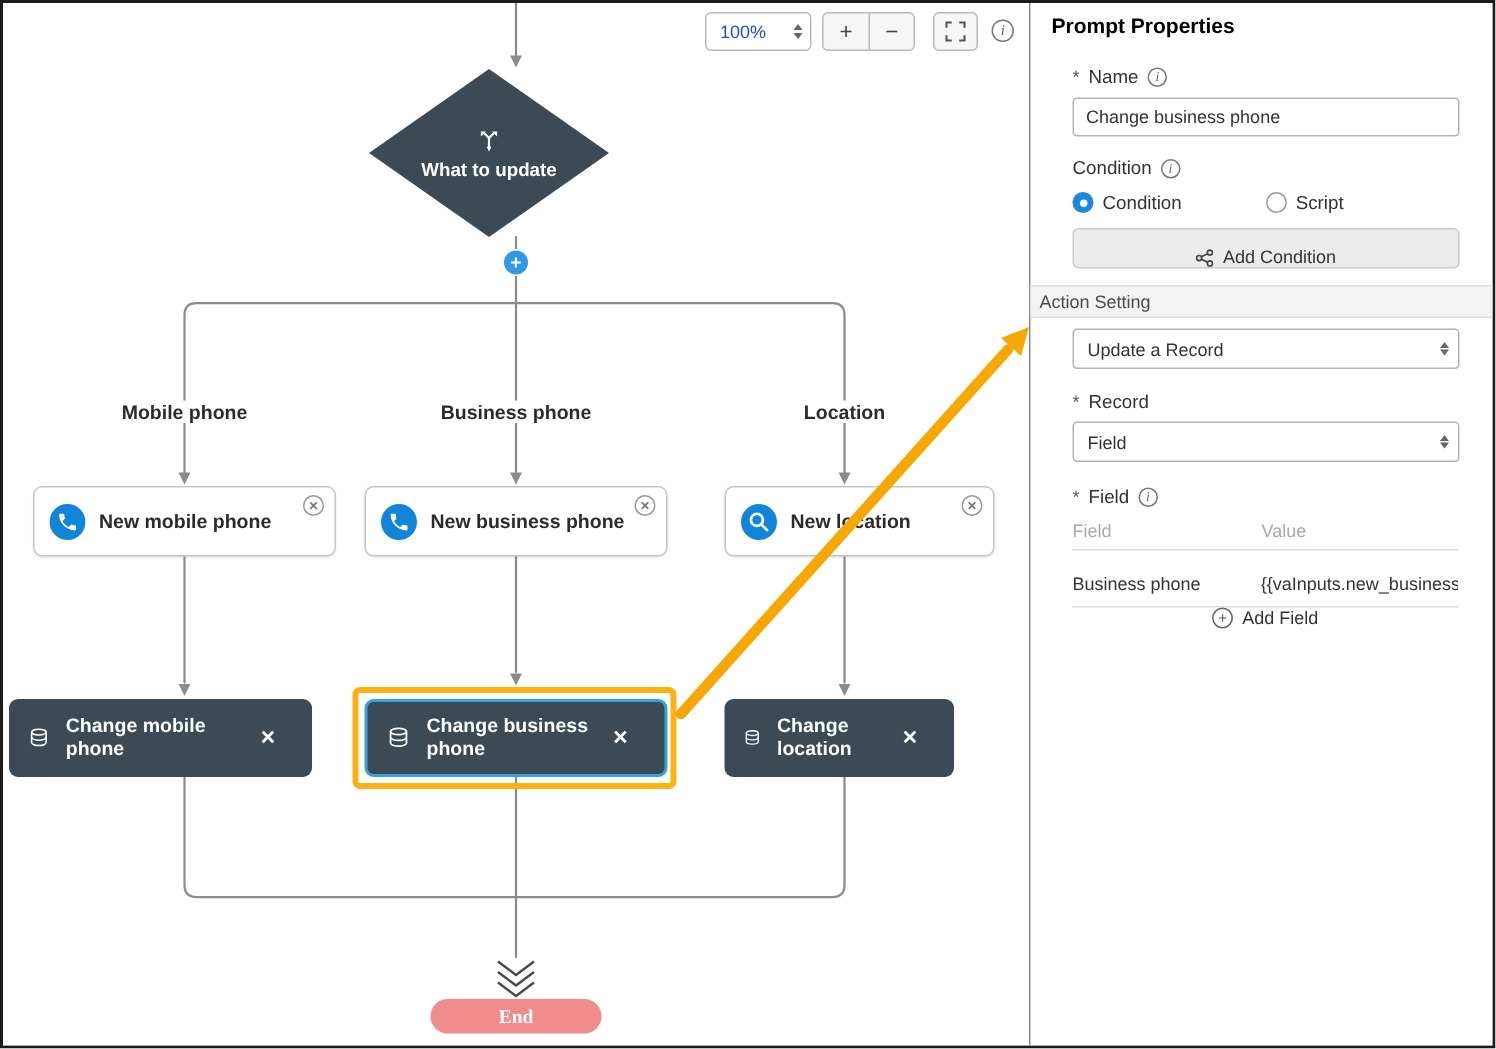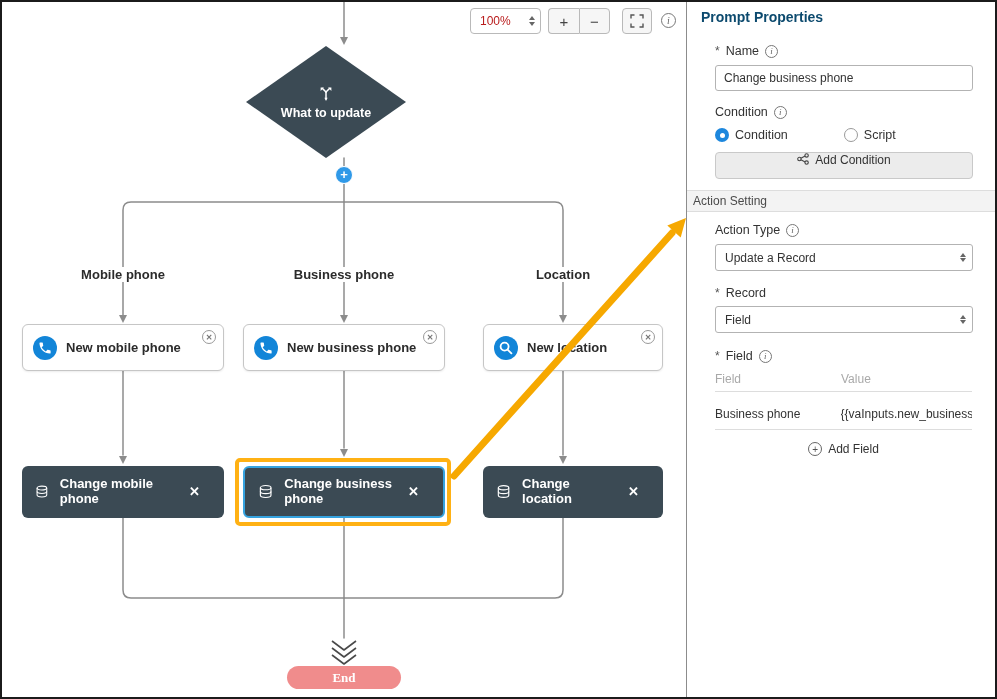--- a/index.html
+++ b/index.html
@@ -40,21 +40,21 @@
     border-radius:5px; z-index:3; pointer-events:none; }
 
   .endpill { position:absolute; left:285px; top:664px; width:114px; height:23px; background:#f08c8c;
     border-radius:12px; color:#fff; font-weight:700; font-size:13px; display:flex; align-items:center;
     justify-content:center; z-index:2;font-family:Liberation Serif, serif; }
 
   
   .toolbar { position:absolute; top:6px; left:0; width:684px; height:28px; z-index:5; }
   .zoomsel { position:absolute; left:468px; top:0; width:71px; height:26px; border:1px solid #b9b9b9;
     border-radius:4px; background:#fff; display:flex; align-items:center; justify-content:space-between;
-    padding:0 5px 0 9px; font-size:12px; color:#b91c1c; cursor:pointer; }
+    padding:0 5px 0 9px; font-size:12px; color:#1d4ed8; cursor:pointer; }
   .spin { display:flex; flex-direction:column; align-items:center; }
   .spin i { display:block; width:0; height:0; border:3.5px solid transparent; }
   .spin i.up { border-bottom:4.5px solid #666; margin-bottom:1.5px; }
   .spin i.down { border-top:4.5px solid #666; }
   .btngroup { position:absolute; left:546px; top:0; display:flex; }
   .btngroup .tbtn { width:31px; height:26px; background:#f6f6f6; border:1px solid #b9b9b9; color:#444;
     font-size:15px; display:flex; align-items:center; justify-content:center; cursor:pointer; }
   .btngroup .tbtn:first-child { border-radius:4px 0 0 4px; border-right:none; }
   .btngroup .tbtn:last-child { border-radius:0 4px 4px 0; }
   .fitbtn { position:absolute; left:620px; top:0; width:30px; height:26px; background:#f6f6f6;
@@ -62,49 +62,49 @@
   .infoicon { width:15px; height:15px; border:1px solid #777; border-radius:50%; color:#666;
     font-size:10px; font-family:"Liberation Serif", serif; font-style:italic; display:inline-flex;
     align-items:center; justify-content:center; }
   .infoicon::before { content:"i"; }
   .toolbar .infoicon { position:absolute; left:659px; top:5px; }
 
   
   .panel { position:absolute; left:684px; top:0; width:309px; height:695px; background:#fff;
     border-left:1px solid #8c8c8c; }
   .ptitle { height:30px; display:flex; align-items:center; padding-left:14px; font-size:14px;
-    font-weight:700; color:#0c4a6e; }
+    font-weight:700; color:#000000; }
   .secbar { height:22px; background:#f3f3f3; border-top:1px solid #ddd; border-bottom:1px solid #ddd;
     display:flex; align-items:center; padding-left:6px; font-size:12px; color:#4a4a4a; }
   .content { padding:0 23px 11px 28px; }
   .lblrow { display:flex; align-items:center; gap:6px; font-size:12.5px; color:#333; height:14px; }
   .req { color:#555; font-size:12px; }
   .content .infoicon { width:13px; height:13px; font-size:9px; }
   .tinput { margin-top:7px; width:258px; height:26px; border:1px solid #b3b3b3; border-radius:3px;
     font-size:12px; color:#333; padding:0 8px; font-family:"Liberation Sans", sans-serif; background:#fff; }
   .radiorow { margin-top:9px; display:flex; align-items:center; height:14px; }
   .radiolabel { display:flex; align-items:center; gap:6px; font-size:12.5px; color:#333; cursor:pointer; }
   .radiolabel + .radiolabel { margin-left:56px; }
   .radio { width:14px; height:14px; border-radius:50%; border:1px solid #9a9a9a; background:#fff; position:relative; }
   .radio.checked { border:none; background:#1d87dd; }
   .radio.checked::after { content:""; position:absolute; left:4.5px; top:4.5px; width:5px; height:5px;
     border-radius:50%; background:#fff; }
   .graybtn { margin-top:10px; width:258px; height:27px; background:#ececec; border:1px solid #c9c9c9;
-    border-radius:4px; display:flex; align-items:flex-start; justify-content:center; gap:6px; font-size:12px;
+    border-radius:4px; display:flex; align-items:flex-end; justify-content:center; gap:6px; font-size:12px;
     color:#333; cursor:pointer; }
   .selectbox { margin-top:7px; width:258px; height:27px; border:1px solid #b3b3b3; border-radius:3px;
     background:#fff; display:flex; align-items:center; justify-content:space-between; padding:0 6px 0 9px;
     font-size:12px; color:#333; cursor:pointer; }
   .cols { margin-top:9px; display:flex; font-size:12px; color:#a9a9a9; height:14px; }
   .cols span:first-child, .frow span:first-child { width:126px; }
   .rule { height:1px; background:#ddd; margin-top:5px; }
   .rule.r2 { margin-top:8px; }
   .frow { margin-top:15px; display:flex; font-size:12px; color:#333; height:14px; }
   .frow .fval { width:132px; overflow:hidden; white-space:nowrap; }
-  .addfield { margin-top:12px; display:flex; align-items:center; justify-content:center; gap:6px;
+  .addfield { margin-top:0; display:flex; align-items:center; justify-content:center; gap:6px;
     font-size:12px; color:#333; cursor:pointer; }
   .pluscircle { width:14px; height:14px; border:1px solid #666; border-radius:50%; color:#555;
     font-size:10px; display:inline-flex; align-items:center; justify-content:center; }
   .pluscircle::before { content:"+"; }
 </style>
 </head>
 <body>
 
 <div class="wrap">
 
@@ -181,21 +181,21 @@
     <div class="wnode" style="left:481px;width:180px">
       <svg width="24" height="24" viewBox="0 0 24 24">
         <circle cx="12" cy="12" r="12" fill="#1285d8"></circle>
         <circle cx="10.6" cy="10.6" r="4" stroke="#fff" stroke-width="1.8" fill="none"></circle>
         <line x1="13.6" y1="13.6" x2="17.4" y2="17.4" stroke="#fff" stroke-width="1.8" stroke-linecap="round"></line>
       </svg>
       <span>New location</span>
       <span class="xbtn"></span>
     </div>
 
-    <div class="dnode" style="left:20px;width:202px">
+    <div class="dnode" style="left:4px;width:202px">
       <svg width="18" height="18" viewBox="0 0 18 18">
         <g stroke="#fff" stroke-width="1.2" fill="none">
           <ellipse cx="9" cy="4.5" rx="5.5" ry="2.2"></ellipse>
           <path d="M3.5,4.5 V12.5 c0,1.2 2.5,2.2 5.5,2.2 s5.5,-1 5.5,-2.2 V4.5"></path>
           <path d="M3.5,8.5 c0,1.2 2.5,2.2 5.5,2.2 s5.5,-1 5.5,-2.2"></path>
         </g>
       </svg>
       <span>Change mobile phone</span>
       <span class="xbtn"></span>
     </div>
@@ -203,21 +203,21 @@
       <svg width="18" height="18" viewBox="0 0 18 18">
         <g stroke="#fff" stroke-width="1.2" fill="none">
           <ellipse cx="9" cy="4.5" rx="5.5" ry="2.2"></ellipse>
           <path d="M3.5,4.5 V12.5 c0,1.2 2.5,2.2 5.5,2.2 s5.5,-1 5.5,-2.2 V4.5"></path>
           <path d="M3.5,8.5 c0,1.2 2.5,2.2 5.5,2.2 s5.5,-1 5.5,-2.2"></path>
         </g>
       </svg>
       <span style="width:118px">Change business phone</span>
       <span class="xbtn"></span>
     </div>
-    <div class="dnode" style="left:481px;width:180px">
+    <div class="dnode" style="left:481px;width:153px">
       <svg width="18" height="18" viewBox="0 0 18 18">
         <g stroke="#fff" stroke-width="1.2" fill="none">
           <ellipse cx="9" cy="4.5" rx="5.5" ry="2.2"></ellipse>
           <path d="M3.5,4.5 V12.5 c0,1.2 2.5,2.2 5.5,2.2 s5.5,-1 5.5,-2.2 V4.5"></path>
           <path d="M3.5,8.5 c0,1.2 2.5,2.2 5.5,2.2 s5.5,-1 5.5,-2.2"></path>
         </g>
       </svg>
       <span>Change location</span>
       <span class="xbtn"></span>
     </div>
@@ -293,24 +293,20 @@
               <path d="M3.9,6.8 L8.1,8.9"></path>
           </g>
         </svg>
         <span>Add Condition</span>
       </div>
     </div>
 
     <div class="secbar">Action Setting</div>
 
     <div class="content">
-      <div class="lblrow" style="margin-top:11px">
-        <span>Action Type</span>
-        <span class="infoicon"></span>
-      </div>
       <div class="selectbox">
         <span>Update a Record</span>
         <span class="spin">
             <i class="up"></i>
             <i class="down"></i>
           </span>
       </div>
 
       <div class="lblrow" style="margin-top:15px">
         <span class="req">*</span>

